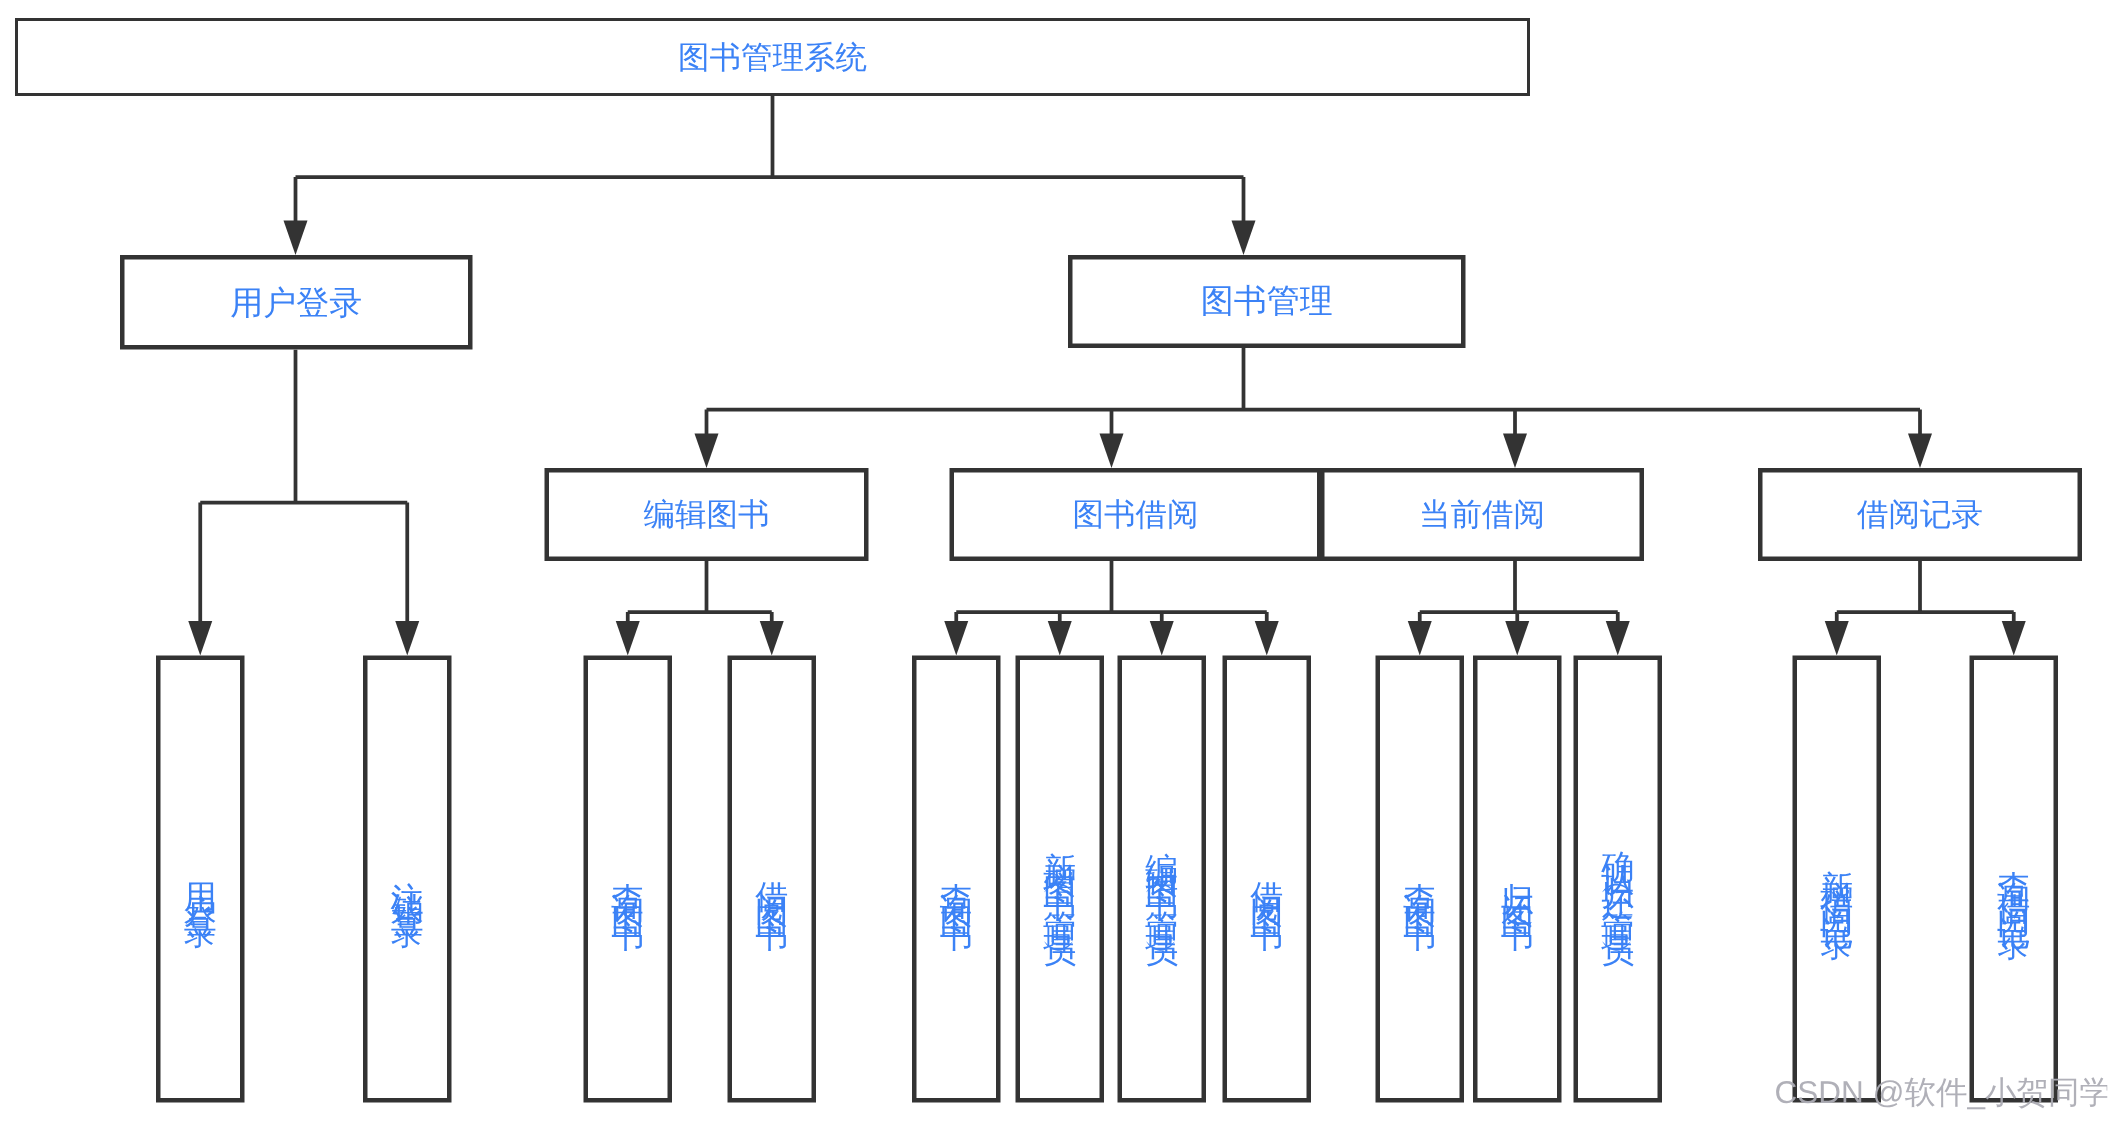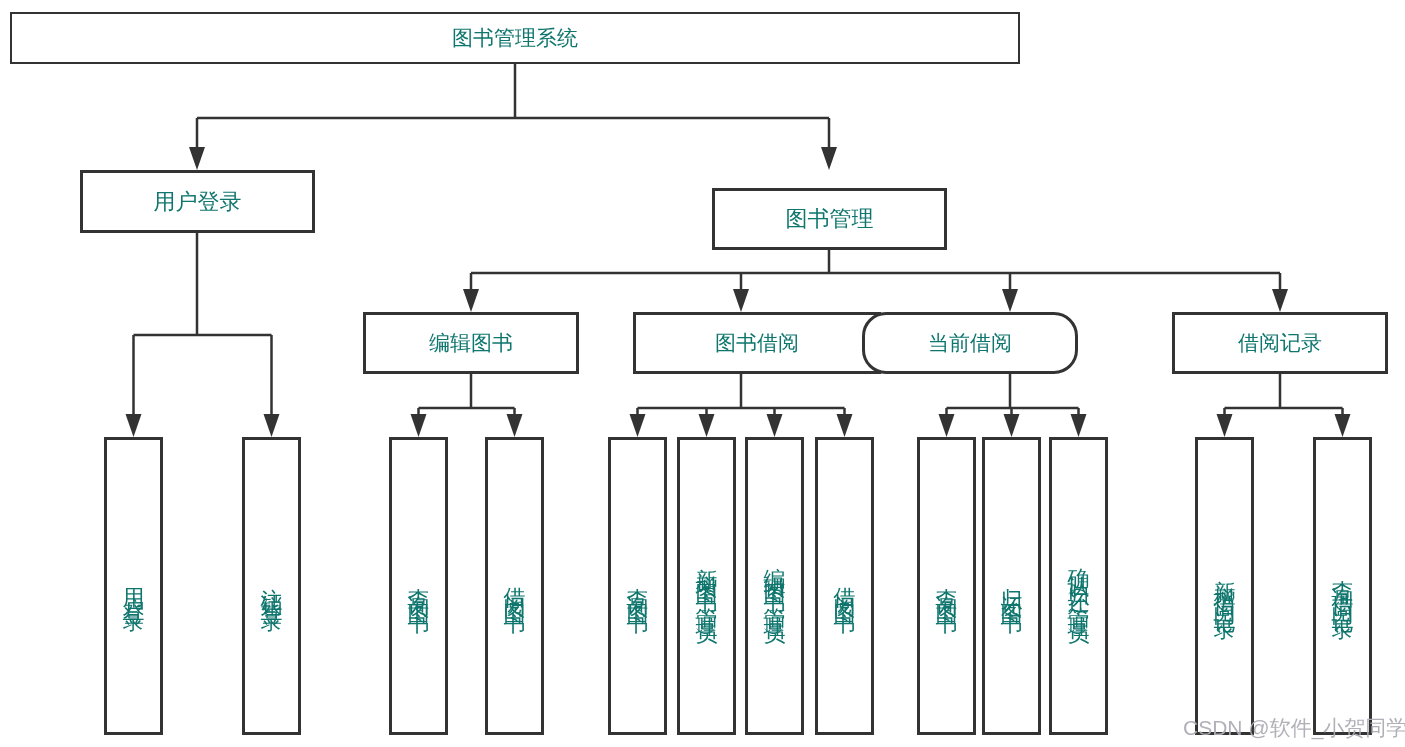--- a/index.html
+++ b/index.html
@@ -19,21 +19,21 @@
     position: absolute;
     left: 0; top: 0;
     width: 1405px;
     height: 747px;
   }
   .node {
     position: absolute;
     box-sizing: border-box;
     background: #ffffff;
     border: 3px solid #333333;
-    color: #0f766e;
+    color: #3b82f6;
     display: flex;
     align-items: center;
     justify-content: center;
     text-align: center;
   }
   .node.root { border-width: 2px; font-size: 21px; }
   .node.branch { font-size: 22px; }
   .node.group  { font-size: 21px; }
   .node.leaf   { font-size: 22px; }
   .leaf .vtext {
@@ -98,31 +98,31 @@
     </g>
   </svg>
 
   <div class="node root" style="left:10px; top:12px; width:1010px; height:52px;">
     <span>图书管理系统</span>
   </div>
 
   <div class="node branch" style="left:80px; top:170px; width:235px; height:63px;">
     <span>用户登录</span>
   </div>
-  <div class="node branch" style="left:712px; top:170px; width:235px; height:62px;margin-top:18px;">
+  <div class="node branch" style="left:712px; top:170px; width:265px; height:62px;">
     <span>图书管理</span>
   </div>
 
   <div class="node group" style="left:363px; top:312px; width:216px; height:62px;">
     <span>编辑图书</span>
   </div>
   <div class="node group" style="left:633px; top:312px; width:248px; height:62px;">
     <span>图书借阅</span>
   </div>
-  <div class="node group" style="left:862px; top:312px; width:216px; height:62px;border-radius:24px;">
+  <div class="node group" style="left:880px; top:312px; width:216px; height:62px;">
     <span>当前借阅</span>
   </div>
   <div class="node group" style="left:1172px; top:312px; width:216px; height:62px;">
     <span>借阅记录</span>
   </div>
 
   <div class="node leaf" style="left:104px; top:437px; width:59px; height:298px;">
     <span class="vtext">用户登录</span>
   </div>
   <div class="node leaf" style="left:242px; top:437px; width:59px; height:298px;">

